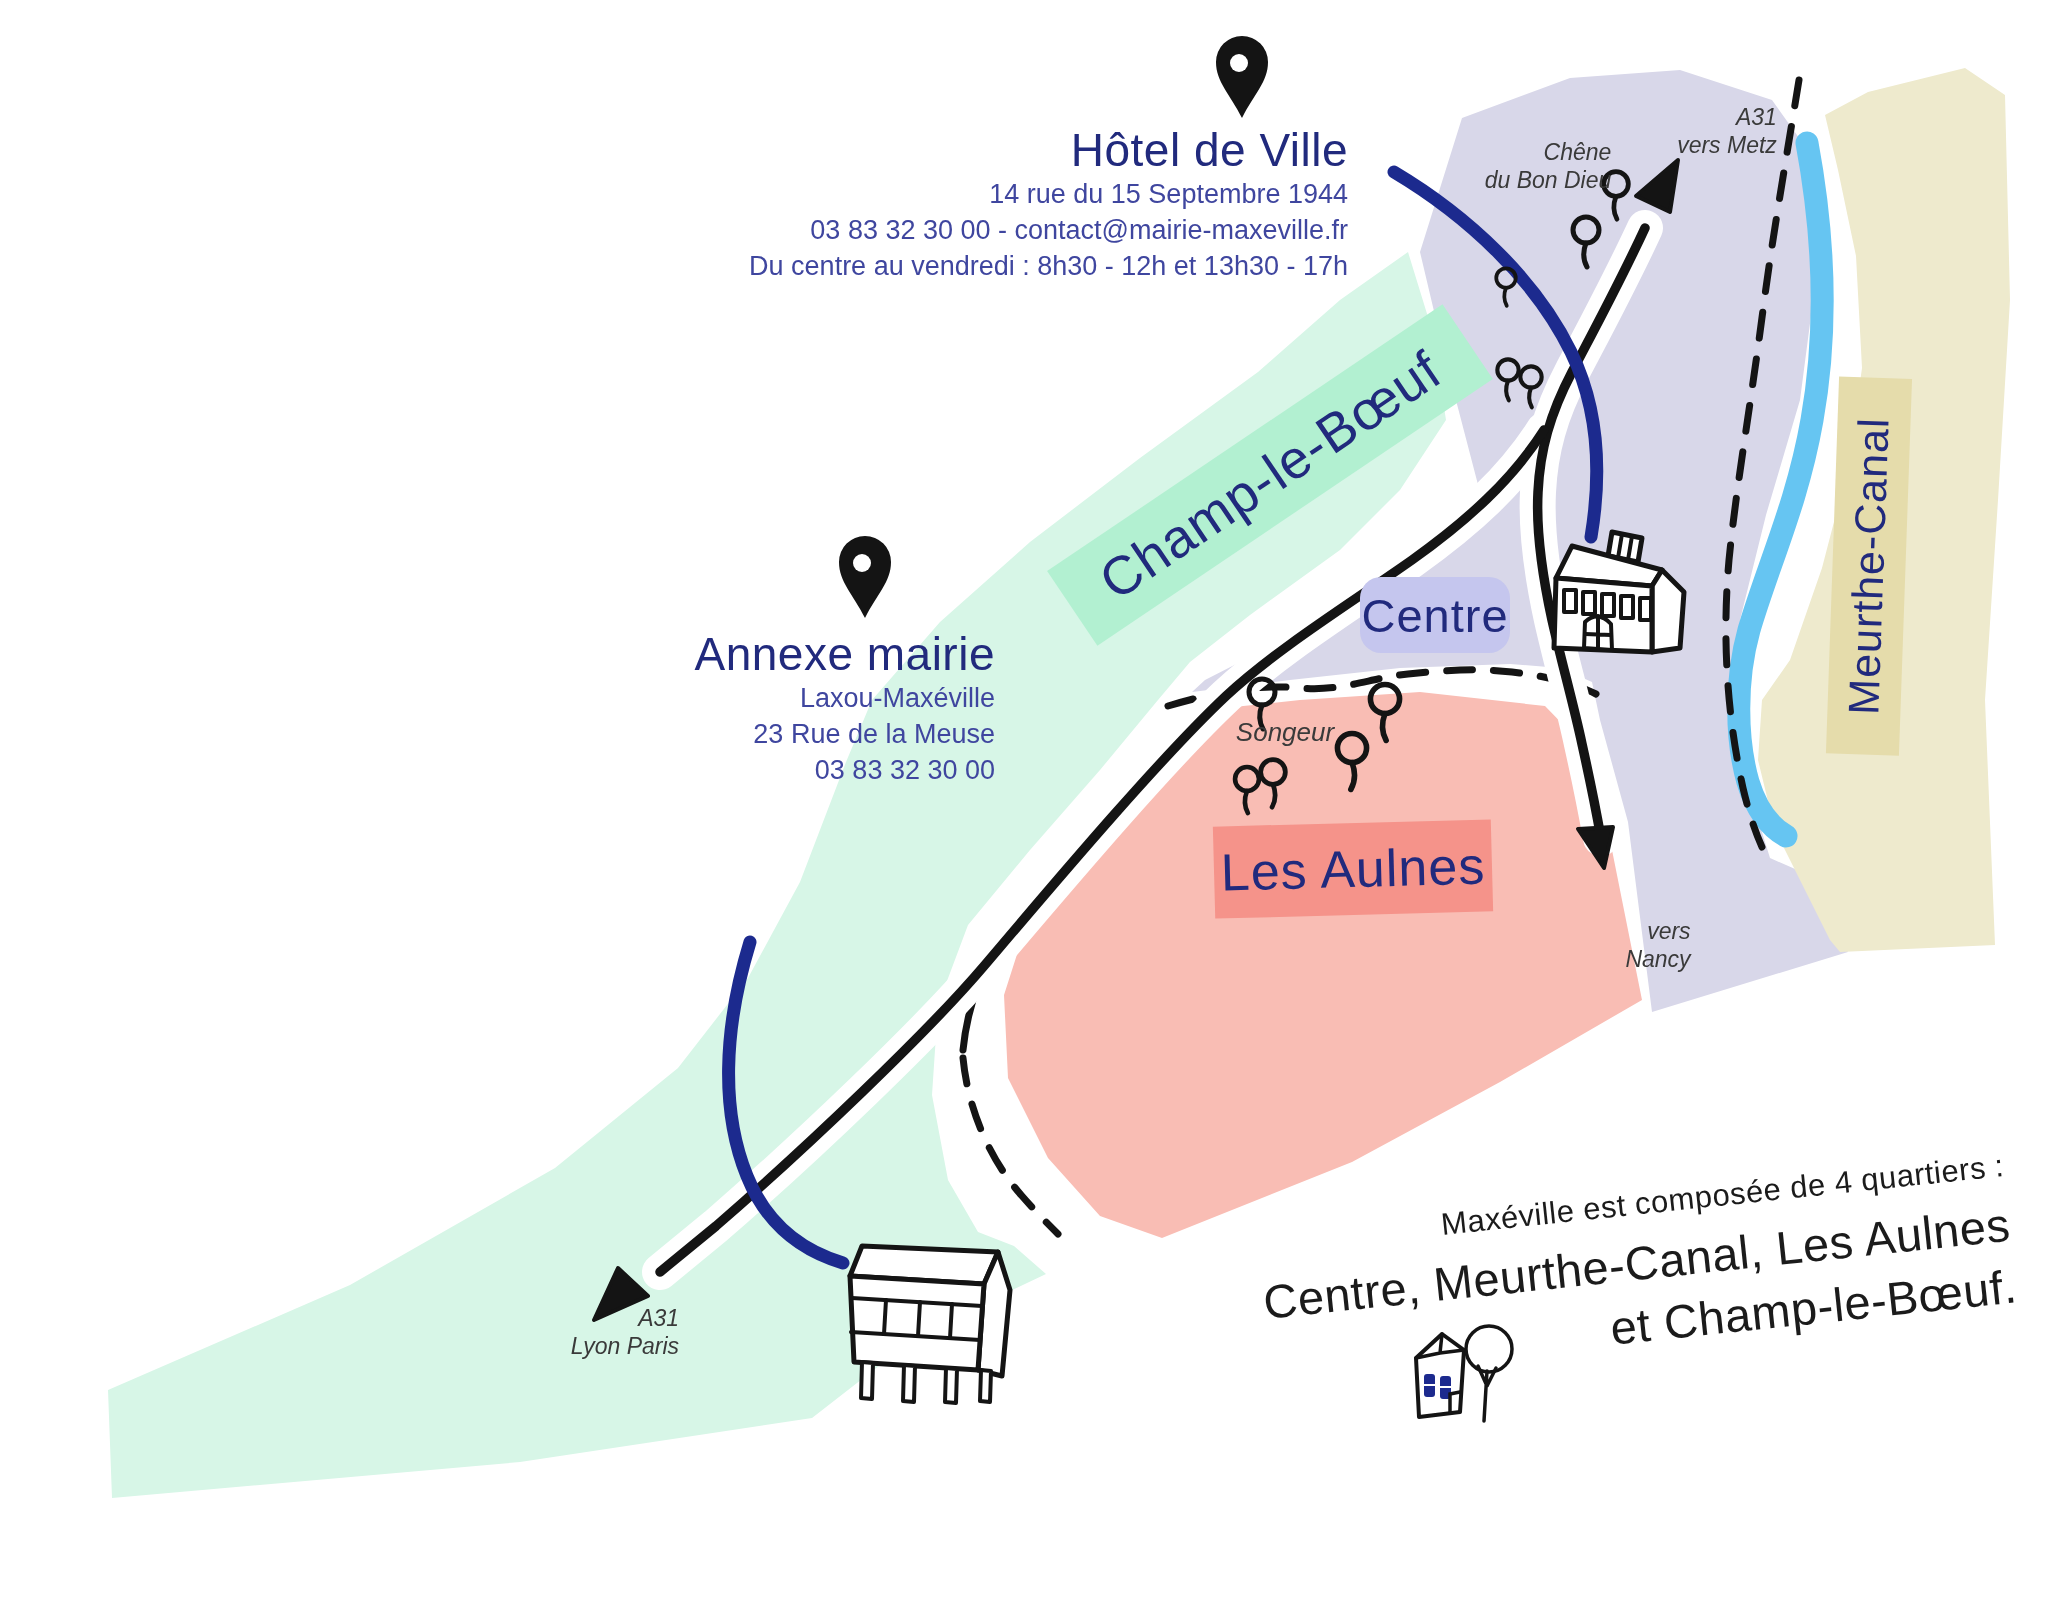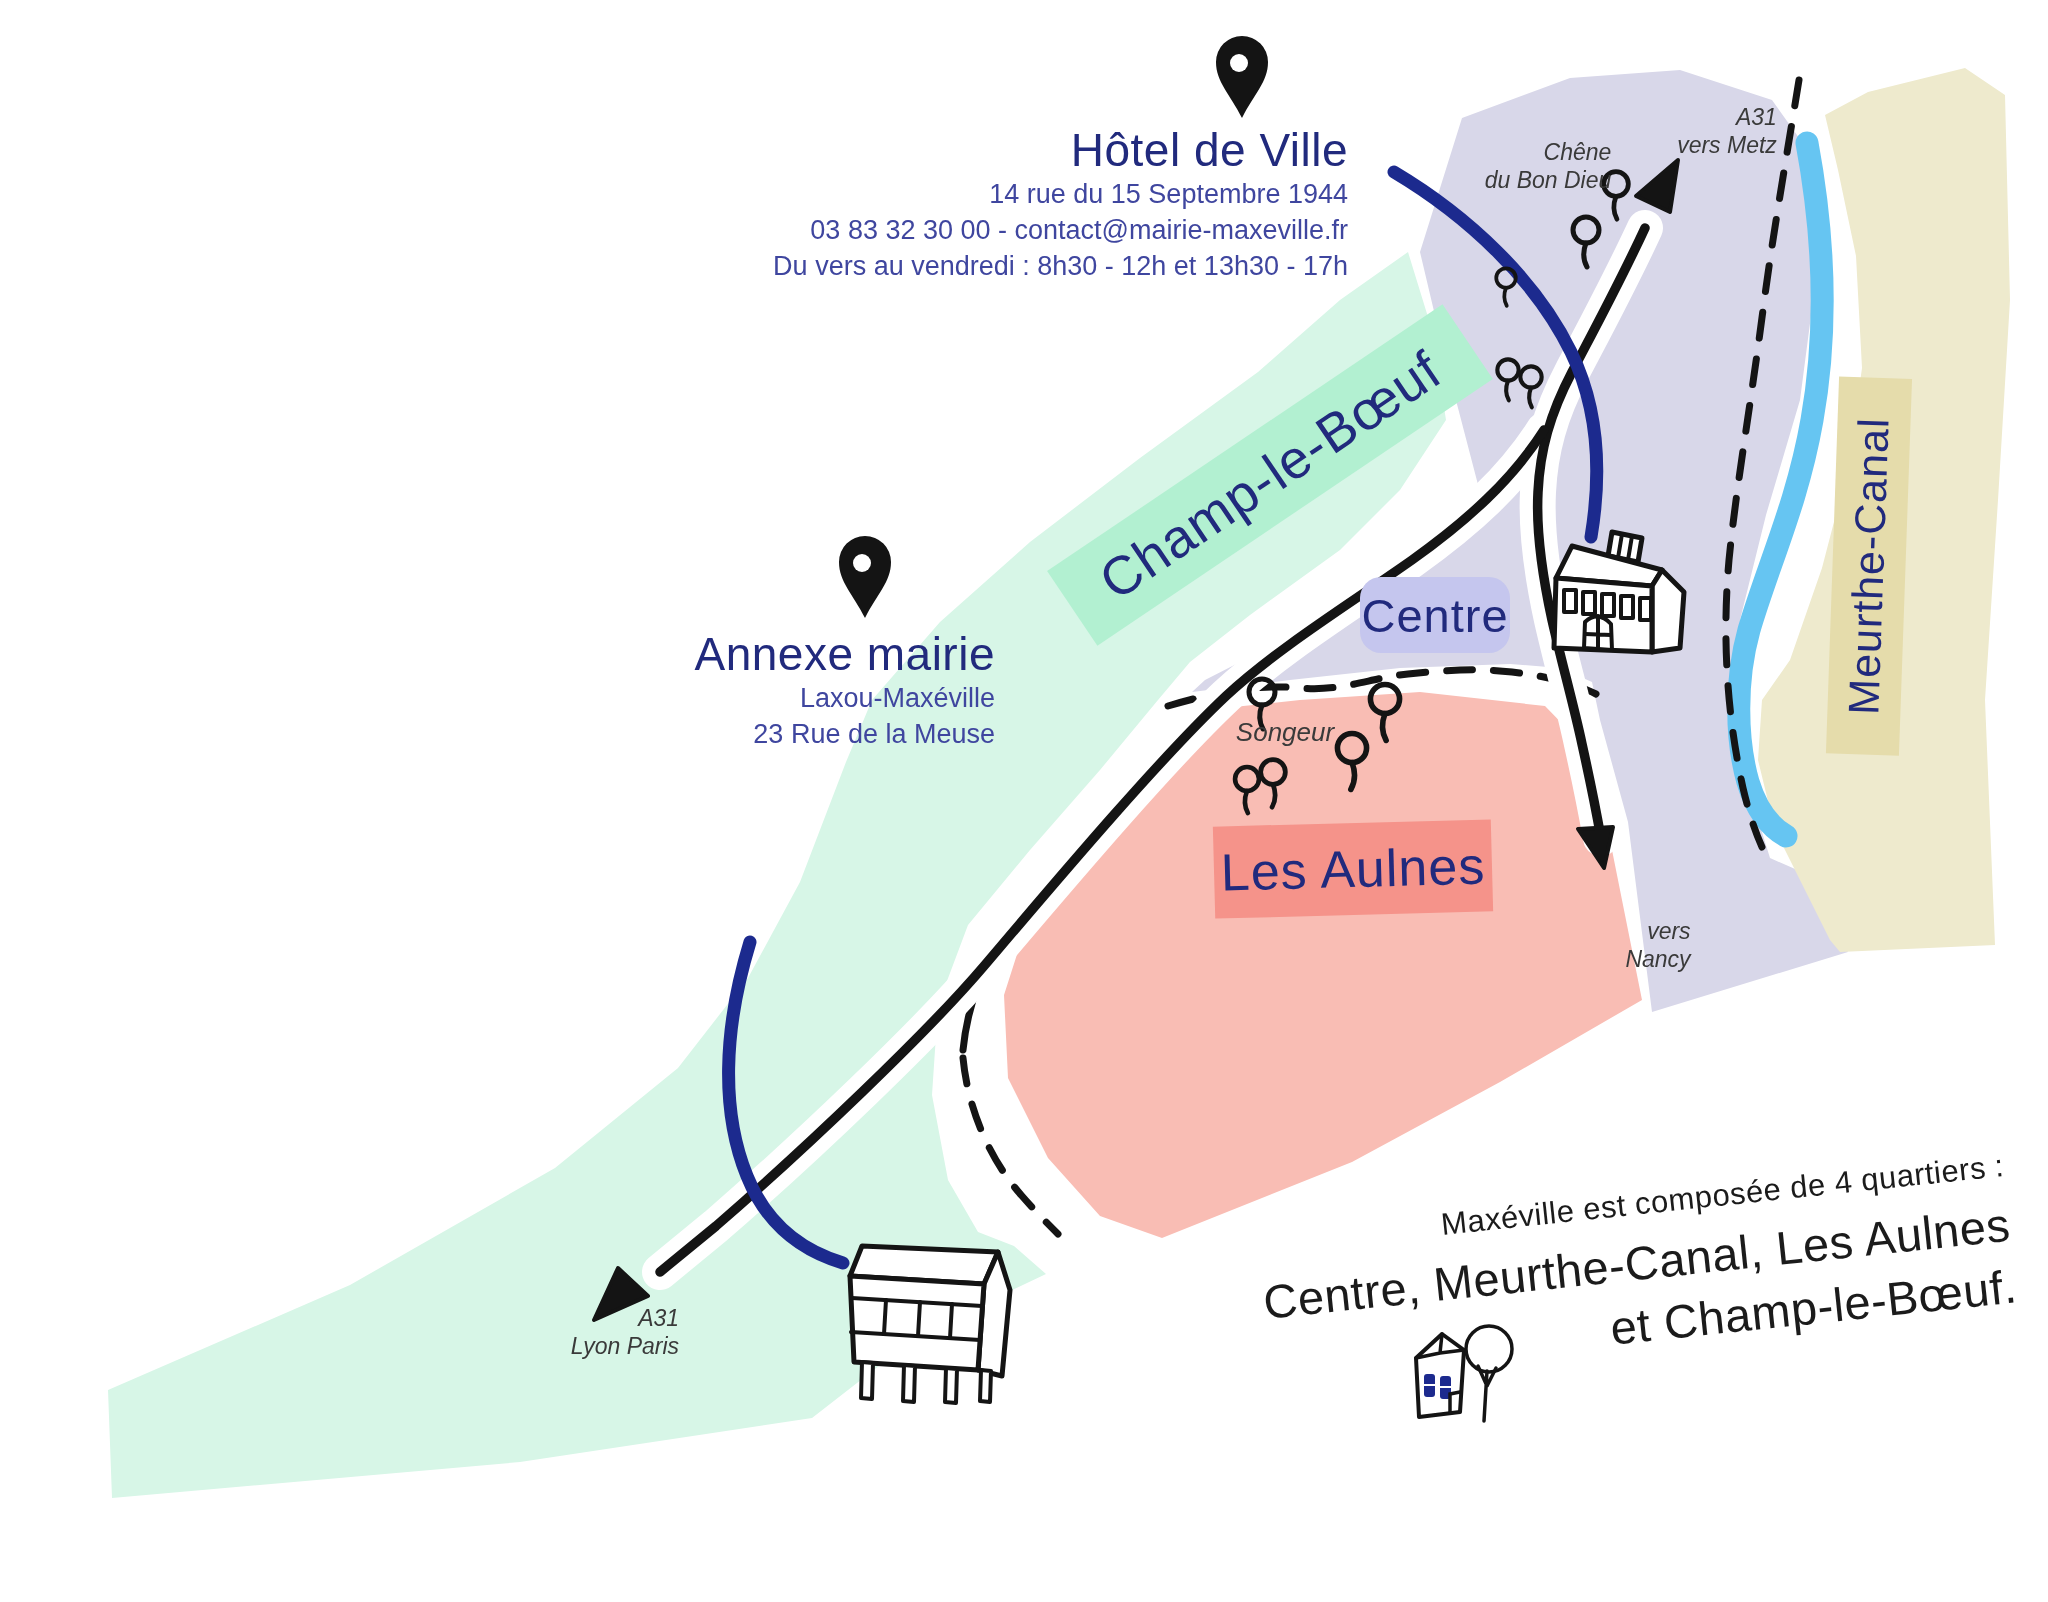--- a/index.html
+++ b/index.html
@@ -150,27 +150,28 @@
     <g transform="translate(865,618)">
       <path class="pinfill" d="M0,0 C-12,-24 -26,-36 -26,-56 A26,26 0 1 1 26,-56 C26,-36 12,-24 0,0 Z"></path>
       <circle cx="-3" cy="-55" r="9" fill="#ffffff"></circle>
     </g>
   </svg>
 
   <div class="addr-block" style="top:126px; right:700px;">
     <div class="addr-title">Hôtel de Ville</div>
     <div class="addr-line">14 rue du 15 Septembre 1944</div>
     <div class="addr-line">03 83 32 30 00 - contact@mairie-maxeville.fr</div>
-    <div class="addr-line">Du vers au vendredi : 8h30 - 12h et 13h30 - 17h</div>
+    <div class="addr-line">Du centre au vendredi : 8h30 - 12h et 13h30 - 17h</div>
   </div>
 
   <div class="addr-block" style="top:630px; right:1053px;margin-left:48px;">
     <div class="addr-title">Annexe mairie</div>
     <div class="addr-line">Laxou-Maxéville</div>
     <div class="addr-line">23 Rue de la Meuse</div>
+    <div class="addr-line">03 83 32 30 00</div>
   </div>
 
   <div class="district-label" style="left:1270px; top:475px; transform:translate(-50%,-50%) rotate(-34deg);
               background:var(--mint-band); padding:14px 40px; font-size:54px;">Champ-le-Bœuf</div>
 
   <div class="district-label district-box" style="left:1360px; top:577px; width:150px; height:76px; background:var(--centre-box); font-size:47px;border-radius:21px;">Centre</div>
 
   <div class="district-label district-box" style="left:1214px; top:823px; width:278px; height:92px; background:var(--salmon-box); font-size:52px;
               transform:rotate(-1.5deg);">Les Aulnes</div>
 

